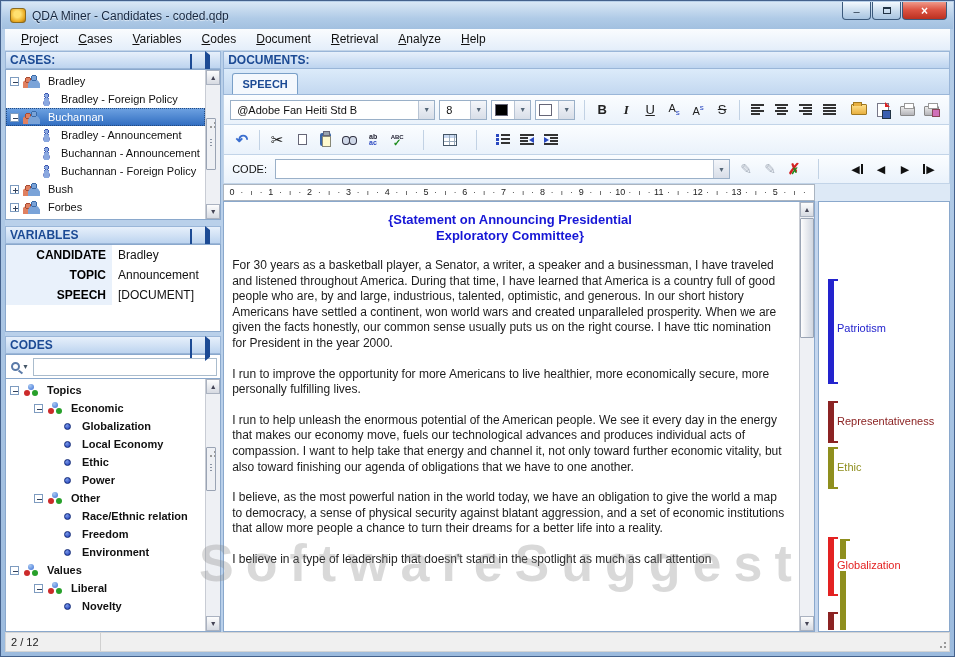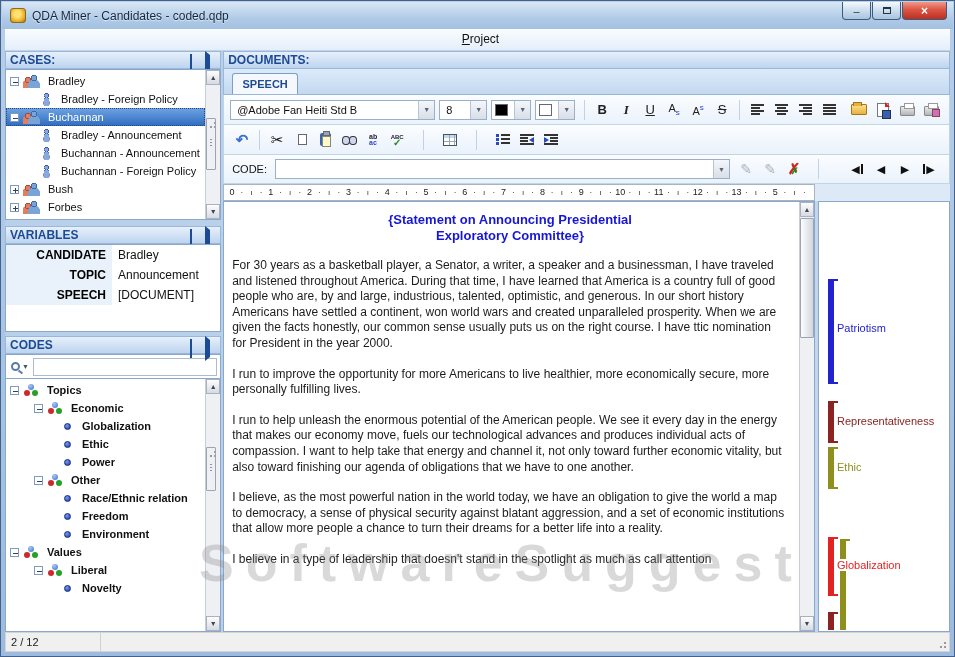--- a/index.html
+++ b/index.html
@@ -9,21 +9,21 @@
   
   .titlebar { position:absolute; top:1px; left:1px; right:1px; height:27px; background:linear-gradient(#d9e7f5,#b0cbe7 60%,#a2c0e0); display:flex; align-items:center; padding-left:8px; }
   .app-icon { width:16px; height:15px; border-radius:3px; background:radial-gradient(circle at 45% 40%, #ffe070 0 30%, #e8a820 70%, #9a6a10); border:1px solid #8a6a20; margin-right:6px; }
   .title-text { font-size:12px; color:#15263f; text-shadow:0 1px 1px #ffffffaa; }
   .winbtns { position:absolute; right:6px; top:0; display:flex; }
   .wbtn { width:29px; height:18px; border:1px solid #3c5a7c; border-top:none; background:linear-gradient(#f4f9fe,#cfe0f0 45%,#a8c4e0); color:#234; font-size:11px; display:flex; align-items:center; justify-content:center; border-radius:0 0 4px 4px; margin-left:1px; }
   .wbtn.close { width:45px; background:linear-gradient(#f09a8a,#dd5544 45%,#bb3020); color:#fff; font-weight:bold; font-size:12px; }
   .maxglyph { width:8px; height:7px; border:1px solid #234; border-top:2px solid #234; }
 
   
-  .menubar { position:absolute; top:28px; left:4px; right:4px; height:22px; background:linear-gradient(#fafcfe,#e4eefa); border-bottom:1px solid #c2d4e8; display:flex; align-items:center; padding-left:6px;flex-direction:column; }
+  .menubar { position:absolute; top:28px; left:4px; right:4px; height:22px; background:linear-gradient(#fafcfe,#e4eefa); border-bottom:1px solid #c2d4e8; display:flex; align-items:flex-start; padding-left:6px; }
   .menu-item { display:inline-block; font-size:12px; color:#111; padding:3px 10px; }
   .menu-item::first-letter { text-decoration:underline; }
 
   
   .body { position:absolute; top:50px; left:4px; right:4px; bottom:24px; display:flex; background:#b9d0ea; }
   .leftcol { width:243px; display:flex; flex-direction:column; margin-right:2px; }
   .rightcol { flex:1; display:flex; flex-direction:column; }
 
   .phead { height:18px; background:linear-gradient(#e7f0fb,#bdd4ef); border:1px solid #9ab6d8; display:flex; align-items:center; padding:0 4px; }
   .phead .ptitle { font-size:12px; font-weight:bold; color:#1c4a94; flex:1; }
@@ -317,20 +317,25 @@
               <span class="tlabel">Economic</span>
             </div>
           <div class="trow bold">
               <span class="sp" style="width:56px"></span>
               <span class="ic-dot"></span>
               <span class="tlabel">Globalization</span>
             </div>
           <div class="trow bold">
               <span class="sp" style="width:56px"></span>
               <span class="ic-dot"></span>
+              <span class="tlabel">Local Economy</span>
+            </div>
+          <div class="trow bold">
+              <span class="sp" style="width:56px"></span>
+              <span class="ic-dot"></span>
               <span class="tlabel">Ethic</span>
             </div>
           <div class="trow bold">
               <span class="sp" style="width:56px"></span>
               <span class="ic-dot"></span>
               <span class="tlabel">Power</span>
             </div>
           <div class="trow bold">
               <span class="sp" style="width:28px"></span>
               <span class="exp"></span>

